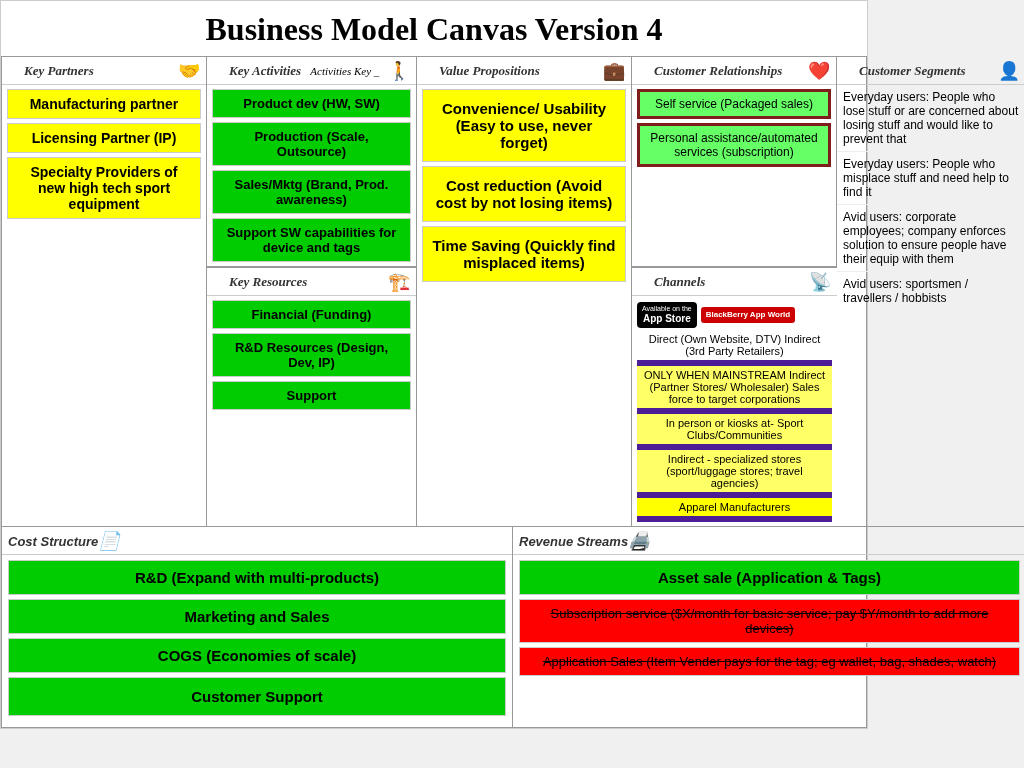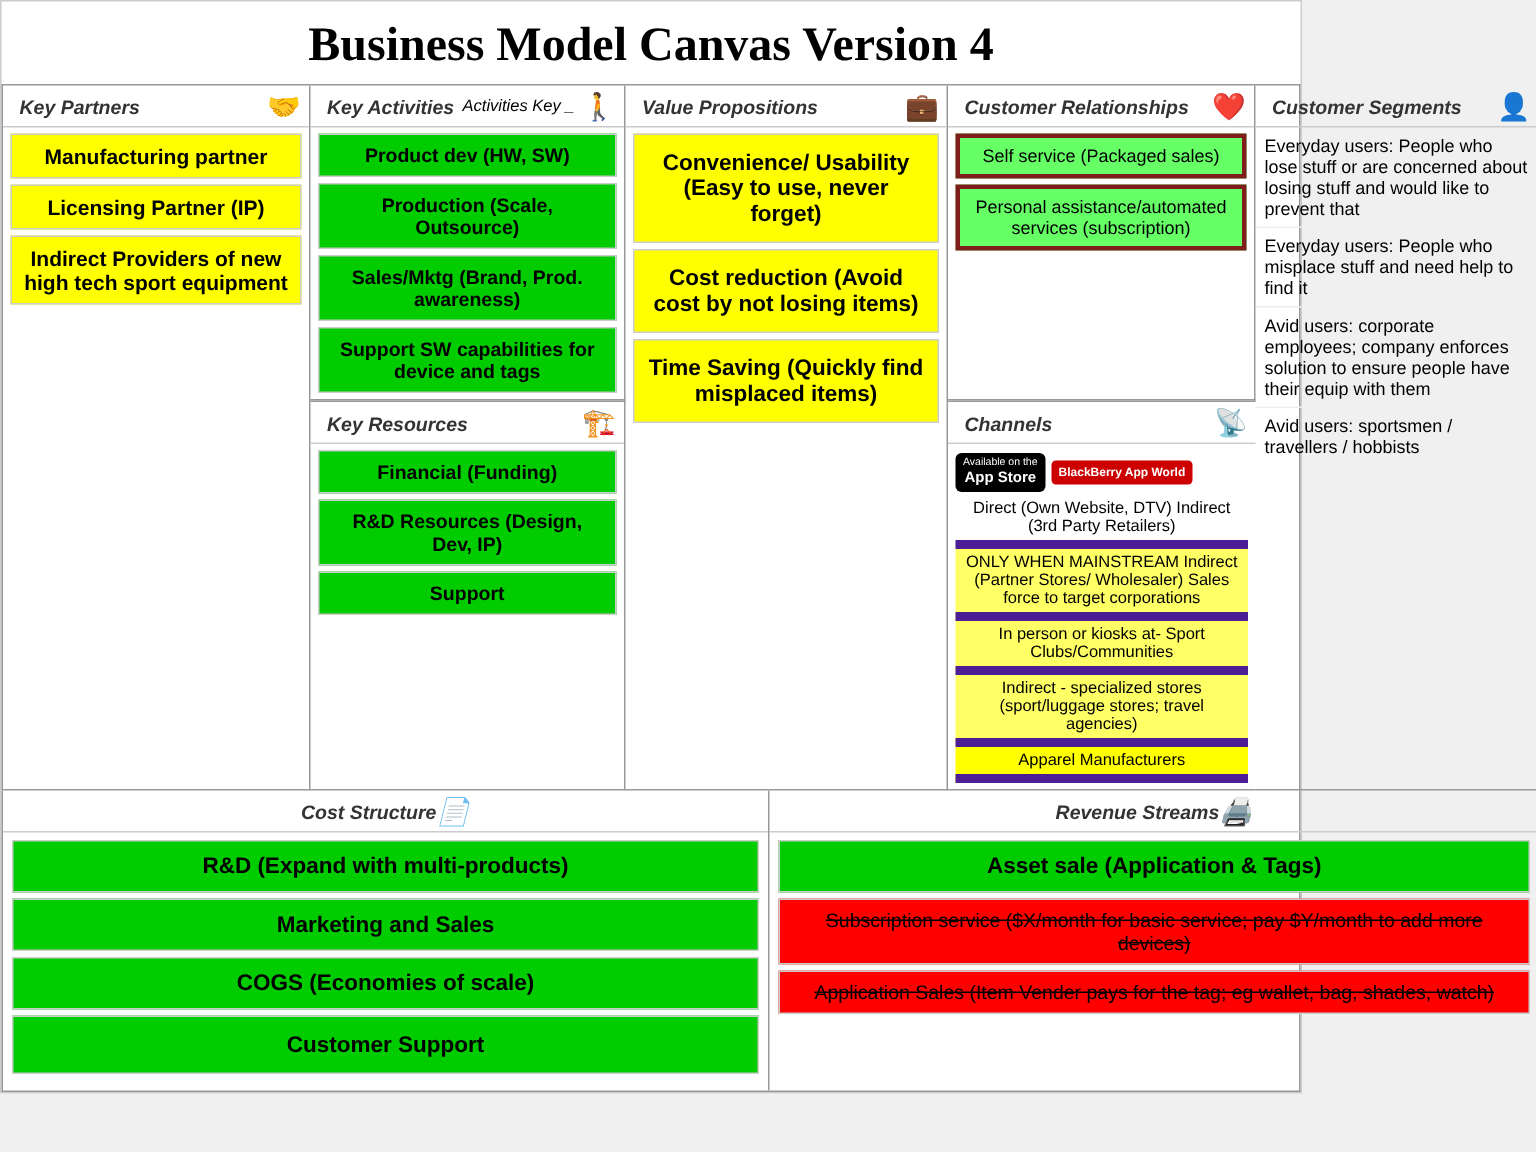--- a/index.html
+++ b/index.html
@@ -124,22 +124,23 @@
       border: 1px solid #ccc;
       padding: 10px 8px;
       text-align: center;
       font-size: 15px;
       font-weight: bold;
     }
     .header-with-icon {
       display: flex;
       align-items: center;
       justify-content: space-between;
-      padding: 3px 5px 2px 11px;
+      padding: 3px 5px 2px 22px;
       border-bottom: 1px solid #ccc;
+      font-family: Liberation Serif, serif;
     }
     .section-header-text {
       font-size: 13px;
       font-weight: bold;
       font-style: italic;
       color: #333;
     }
     .icon-placeholder {
       font-size: 18px;
       color: #666;
@@ -154,21 +155,21 @@
     .cost-structure {
       border-right: 1px solid #999;
       padding-bottom: 6px;
     }
     .revenue-streams {
       padding-bottom: 6px;
     }
     .bottom-section-header {
       display: flex;
       align-items: center;
-      justify-content: center;
+      justify-content: flex-start;
       padding: 3px 6px 2px 6px;
       border-bottom: 1px solid #ccc;
       font-size: 13px;
       font-weight: bold;
       font-style: italic;
       color: #333;
     }
     .bottom-body {
       padding: 5px 6px;
       display: flex;
@@ -240,21 +241,21 @@
   <div class="canvas-grid">
 
     <div class="col-section key-partners">
       <div class="header-with-icon">
         <span class="section-header-text">Key Partners</span>
         <span class="icon-placeholder">🤝</span>
       </div>
       <div class="section-body">
         <div class="yellow-box">Manufacturing partner</div>
         <div class="yellow-box">Licensing Partner (IP)</div>
-        <div class="yellow-box">Indirect Providers of new high tech sport equipment</div>
+        <div class="yellow-box">Specialty Providers of new high tech sport equipment</div>
       </div>
     </div>
 
     <div class="col-section key-activities">
       <div class="header-with-icon activities-key-header">
         <span class="section-header-text">Key Activities</span>
         <span style="font-size:11px; font-style:italic;">Activities Key _</span>
         <span class="icon-placeholder">🚶</span>
       </div>
       <div class="section-body">

